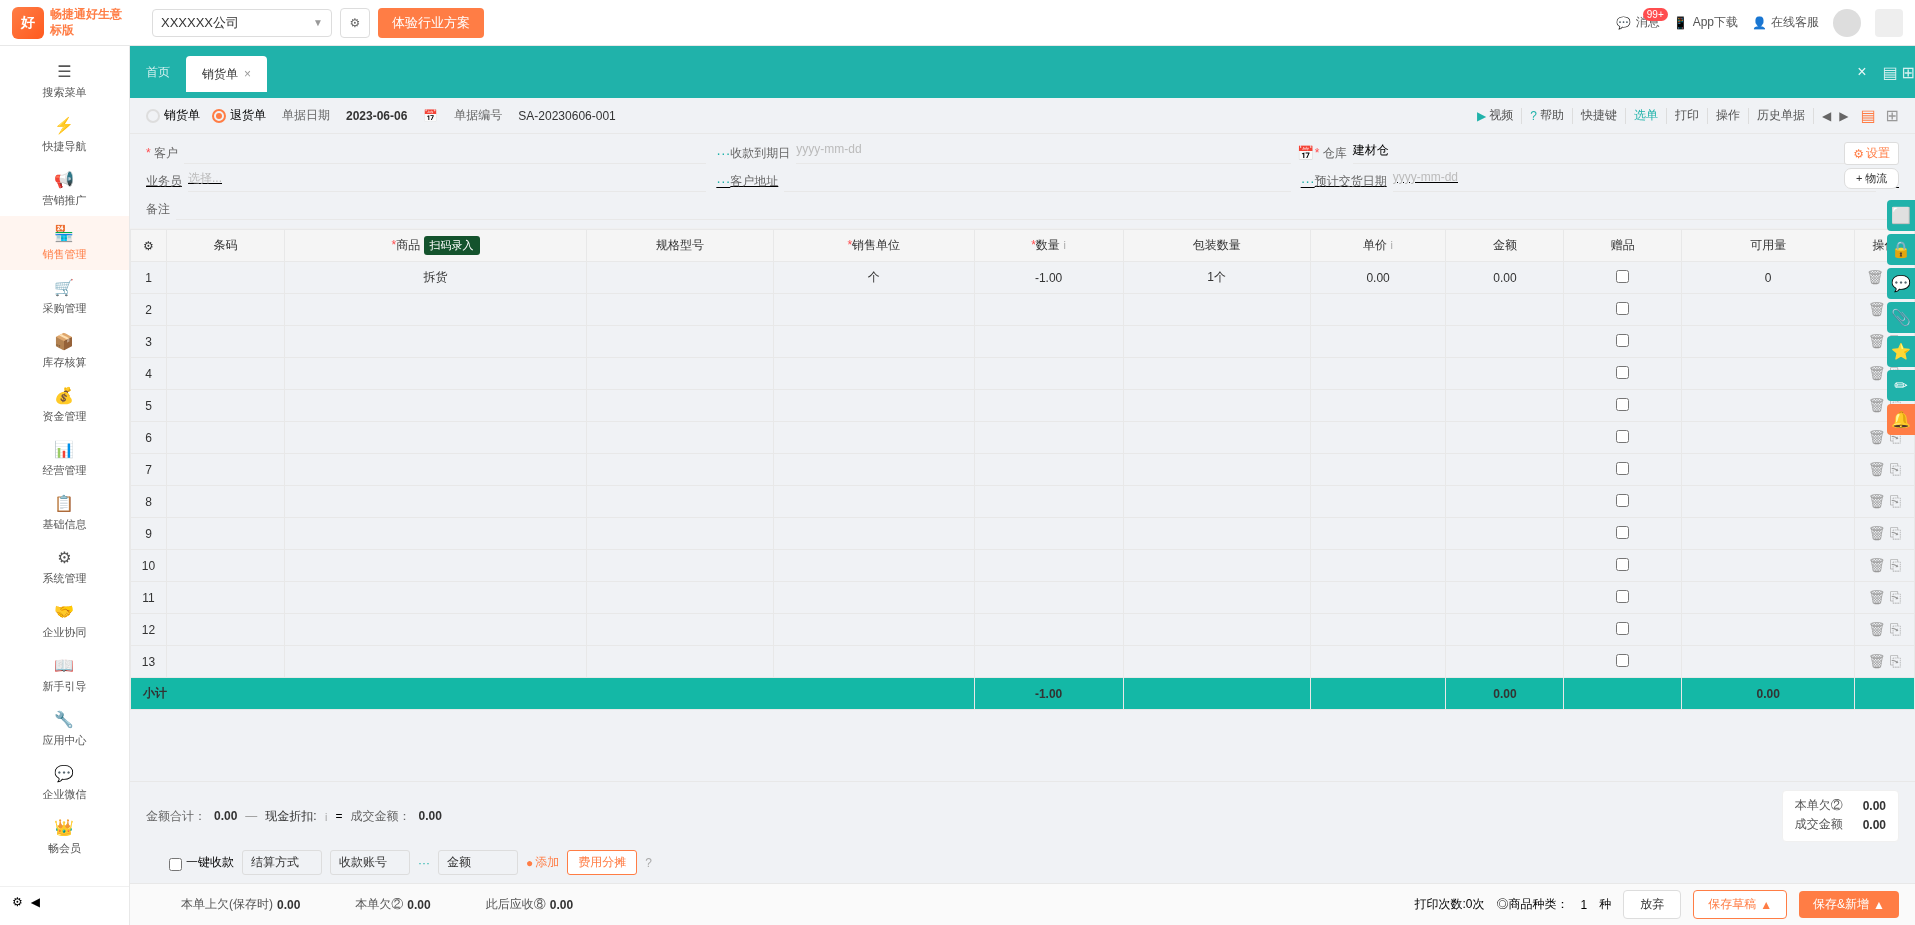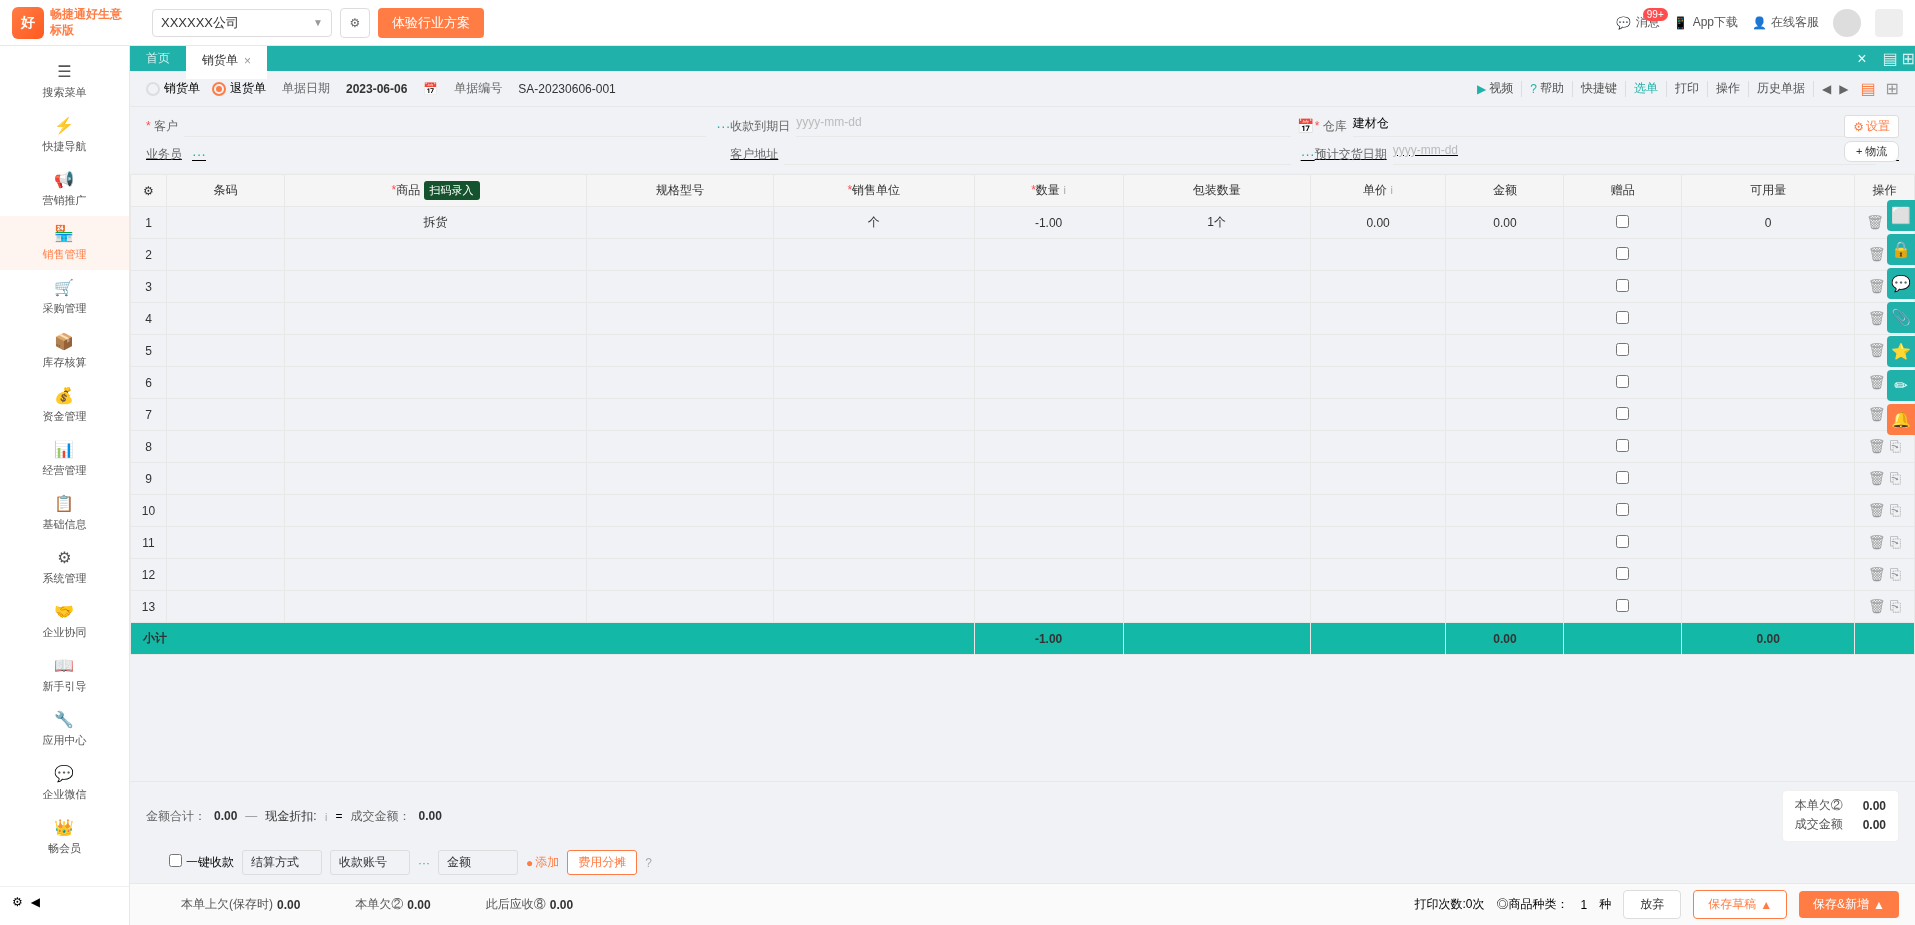--- a/index.html
+++ b/index.html
@@ -28,21 +28,21 @@
     .sidebar-item { display: flex; flex-direction: column; align-items: center; padding: 8px 0; cursor: pointer; color: #555; gap: 4px; }
     .sidebar-item.active { background: #fff5f0; color: #ff7d45; }
     .sidebar-icon { font-size: 16px; }
     .sidebar-label { font-size: 11px; }
     .sidebar-bottom { margin-top: auto; display: flex; align-items: center; padding: 8px 12px; gap: 8px; border-top: 1px solid #f0f0f0; }
 
     
     .content-area { flex: 1; display: flex; flex-direction: column; overflow: hidden; }
 
     
-    .tab-bar { background: #20b2aa; display: flex; align-items: center; height: 25px; padding: 0 0 0 0; flex-shrink: 0; }
+    .tab-bar { background: #20b2aa; display: flex; align-items: center; height: 52px; padding: 0 0 0 0; flex-shrink: 0; }
     .tab-item { padding: 0 16px; height: 40px; display: flex; align-items: center; cursor: pointer; color: rgba(255,255,255,0.8); font-size: 13px; gap: 6px; }
     .tab-item.active { background: #fff; color: #333; border-radius: 4px 4px 0 0; height: 36px; margin-top: 4px; }
     .tab-close { color: #999; font-size: 12px; cursor: pointer; }
     .tab-close-main { color: rgba(255,255,255,0.9); font-size: 16px; margin-left: auto; margin-right: 12px; cursor: pointer; }
 
     
     .doc-header { padding: 8px 16px; display: flex; align-items: center; gap: 16px; border-bottom: 1px solid #e8e8e8; flex-shrink: 0; }
     .radio-group { display: flex; gap: 12px; }
     .radio-item { display: flex; align-items: center; gap: 4px; cursor: pointer; }
     .radio-dot { width: 14px; height: 14px; border-radius: 50%; border: 2px solid #ddd; display: flex; align-items: center; justify-content: center; }
@@ -69,21 +69,21 @@
     
     .bottom-area { border-top: 1px solid #e8e8e8; padding: 8px 16px; flex-shrink: 0; }
     .amount-row { display: flex; align-items: center; gap: 8px; margin-bottom: 8px; justify-content: space-between; }
     .amount-label { color: #666; }
     .amount-val { color: #333; font-weight: bold; }
     .amount-dash { color: #999; }
     .cash-discount { color: #333; }
     .deal-label { color: #666; }
     .deal-val { color: #333; font-weight: bold; }
     .payment-row { display: flex; align-items: center; gap: 8px; }
-    .one-click-pay { display: flex; align-items: flex-start; gap: 4px; padding-left: 23px; }
+    .one-click-pay { display: flex; align-items: flex-end; gap: 4px; padding-left: 23px; }
     .pay-method { border: 1px solid #ddd; border-radius: 3px; padding: 3px 8px; min-width: 80px; color: #333; cursor: pointer; }
     .pay-account { border: 1px solid #ddd; border-radius: 3px; padding: 3px 8px; min-width: 80px; color: #333; cursor: pointer; }
     .add-btn { color: #ff7d45; cursor: pointer; display: flex; align-items: center; gap: 2px; }
     .expense-split-btn { border: 1px solid #ff7d45; color: #ff7d45; border-radius: 3px; padding: 3px 10px; cursor: pointer; background: #fff; }
     .question-icon { color: #aaa; cursor: pointer; }
 
     
     .footer-stats { border-top: 1px solid #e8e8e8; padding: 6px 16px; display: flex; align-items: center; gap: 20px; background: #fafafa; flex-shrink: 0; }
     .stat-item { display: flex; align-items: center; gap: 4px; color: #555; margin-left: 35px; }
     .stat-val { color: #333; font-weight: bold; }
@@ -319,36 +319,43 @@
                 <span>设置</span>
               </button>
               <button style="border:1px solid #ddd;border-radius:7px;padding:2px 8px;background:#fff;color:#333;cursor:pointer;font-size:11px;">+ 物流</button>
             </div>
           </div>
         </div>
 
         <div style="display:grid;grid-template-columns:1fr 1fr 1fr;gap:8px 0;text-decoration:underline;">
           <div class="form-field">
             <span class="field-label">业务员</span>
+            <div style="flex:1;border-bottom:1px solid #e8e8e8;min-height:22px;color:#bbb;">
+              <span>选择...</span>
+            </div>
             <span class="field-dots">···</span>
           </div>
           <div class="form-field">
             <span class="field-label">客户地址</span>
             <div style="flex:1;border-bottom:1px solid #e8e8e8;min-height:22px;"></div>
             <span class="field-dots">···</span>
           </div>
           <div class="form-field">
             <span class="field-label">预计交货日期</span>
             <div style="flex:1;border-bottom:1px solid #e8e8e8;min-height:22px;color:#bbb;">
               <span>yyyy-mm-dd</span>
             </div>
             <span class="field-cal">📅</span>
           </div>
         </div>
 
+        <div style="display:flex;align-items:center;gap:6px;margin-top:6px;">
+          <span class="field-label">备注</span>
+          <div style="flex:1;border-bottom:1px solid #e8e8e8;min-height:22px;"></div>
+        </div>
       </div>
 
       <div class="table-wrapper">
         <table class="data-table">
           <thead>
             <tr>
               <th style="width:36px;">
                 <span>⚙</span>
               </th>
               <th>条码</th>

